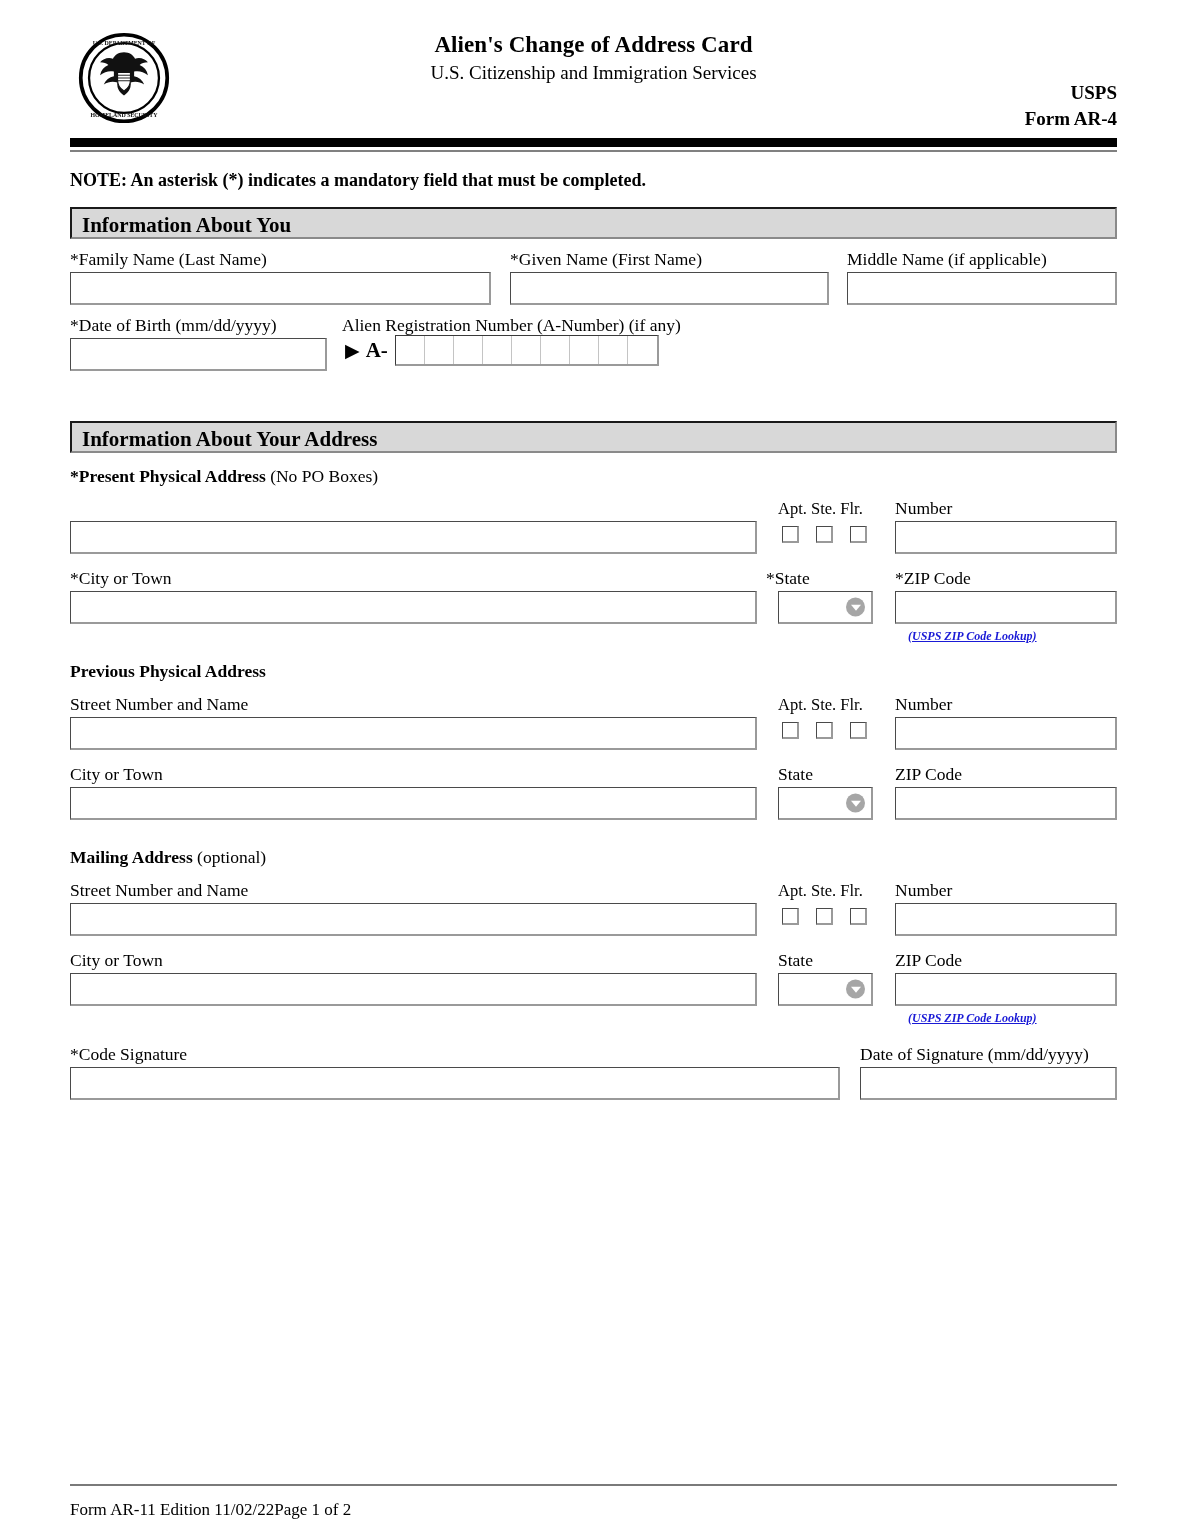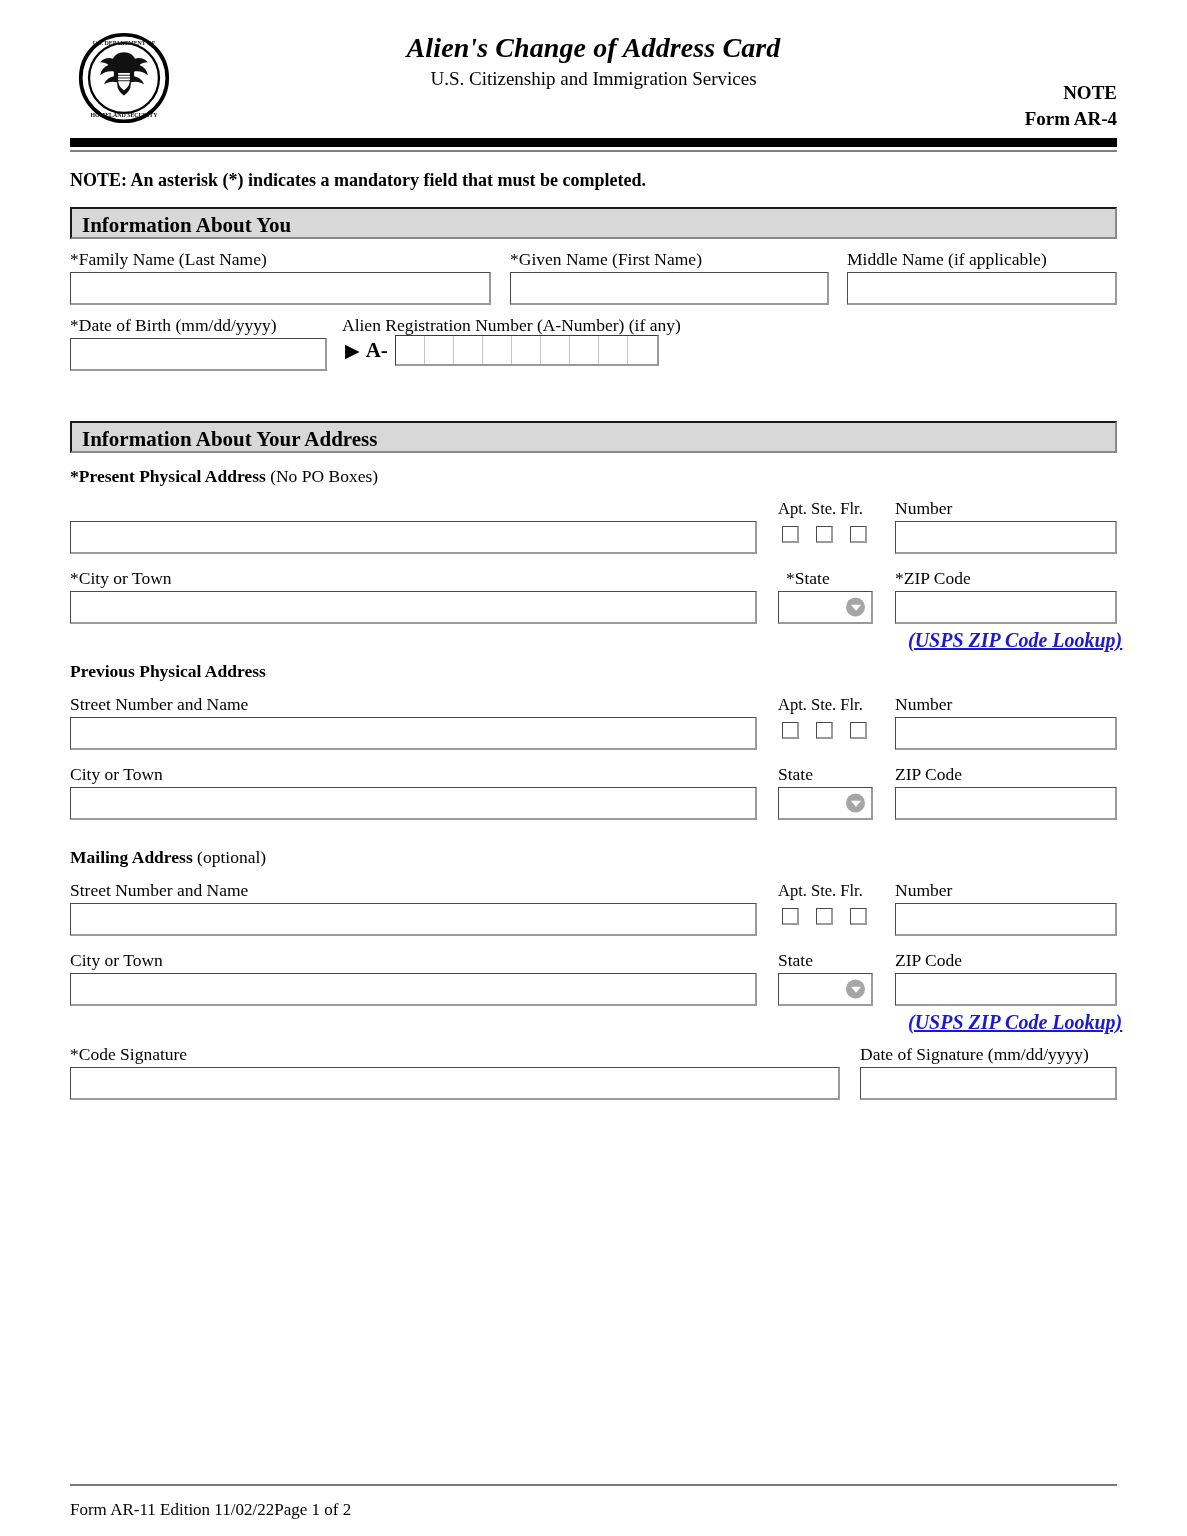--- a/index.html
+++ b/index.html
@@ -33,24 +33,23 @@
     left: 8px;
     top: 10px;
     width: 92px;
     height: 92px;
   }
   .title-block {
     text-align: center;
     padding-top: 10px;
   }
   .form-title {
-    font-size: 28px;
+    font-size: 23px;
     font-weight: bold;
     letter-spacing: 0.1px;
-    font-style: italic;
   }
   .sub1 {
     font-size: 19px;
     font-weight: bold;
     margin-top: 16px;
   }
   .sub2 {
     font-size: 19px;
     margin-top: 4px;
   }
@@ -194,21 +193,21 @@
     left: 50%;
     top: 50%;
     transform: translate(-50%, -45%);
     border-left: 5px solid transparent;
     border-right: 5px solid transparent;
     border-top: 6px solid #ffffff;
   }
 
   
   .usps-link {
-    font-size: 20px;
+    font-size: 12px;
     font-weight: bold;
     font-style: italic;
     text-decoration: underline;
     color: #1a1ad6;
     white-space: nowrap;
   }
 
   
   .footer-rule {
     position: absolute;
@@ -248,21 +247,21 @@
         <text x="50" y="92" font-size="6.4" font-family="Liberation Serif, serif" font-weight="bold" text-anchor="middle" fill="#111">HOMELAND SECURITY</text>
       </svg>
     </div>
 
     <div class="title-block">
       <div class="form-title">Alien's Change of Address Card</div>
       <div class="sub2">U.S. Citizenship and Immigration Services</div>
     </div>
 
     <div class="agency-block">
-      <div>NOTE</div>
+      <div>USPS</div>
       <div>Form AR-4</div>
     </div>
   </div>
 
   <div class="rule-thick"></div>
   <div class="rule-thin"></div>
 
   <div class="note">NOTE:  An asterisk (*) indicates a mandatory field that must be completed.</div>
 
   <div class="section-bar">Information About You</div>
@@ -316,21 +315,21 @@
       <span class="cbx"></span>
       <span class="cbx"></span>
     </div>
 
     <div class="abs lbl" style="left:825px; top:45px;">Number</div>
     <div class="abs field" style="left:825px; top:68px; width:222px;"></div>
 
     <div class="abs lbl" style="left:0px; top:115px;">*City or Town</div>
     <div class="abs field" style="left:0px; top:138px; width:687px;"></div>
 
-    <div class="abs lbl" style="left:716px; top:115px;">*State</div>
+    <div class="abs lbl" style="left:696px; top:115px;">*State</div>
     <div class="abs select" style="left:708px; top:138px; width:95px;">
       <span class="abs lbl" style="left:6px; top:5px;"></span>
       <span class="select-arrow"></span>
     </div>
 
     <div class="abs lbl" style="left:825px; top:115px;">*ZIP Code</div>
     <div class="abs field" style="left:825px; top:138px; width:222px;"></div>
     <div class="abs usps-link" style="left:838px; top:176px;">(USPS ZIP Code Lookup)</div>
   </div>
 

